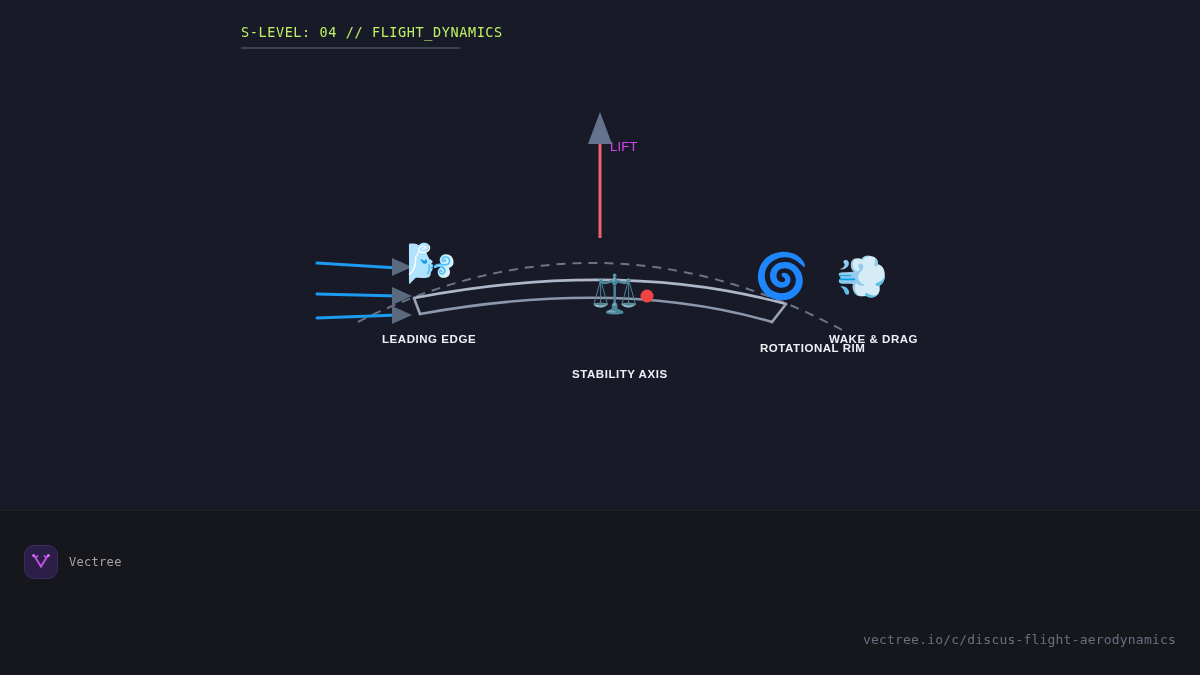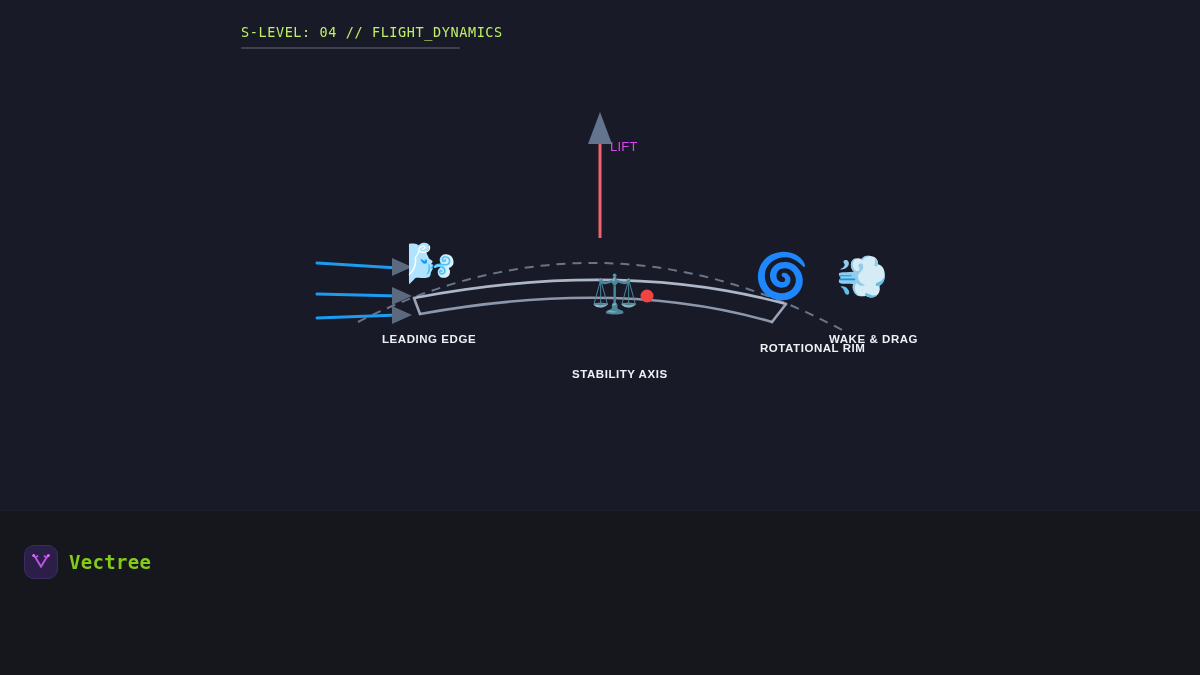--- a/index.html
+++ b/index.html
@@ -97,23 +97,23 @@
     height: 34px;
     border-radius: 10px;
     background: #2b1f47;
     border: 1px solid #3d2c63;
     display: flex;
     align-items: center;
     justify-content: center;
   }
   #brand-name {
     font-family: "DejaVu Sans Mono", monospace;
-    font-size: 19px;
-    font-weight: bold;
-    color: #84cc16;
+    font-size: 12px;
+    font-weight: normal;
+    color: #a3a3a3;
     letter-spacing: 0.3px;
   }
 
   #headline {
     position: absolute;
     left: 22px;
     top: 74px;
     font-family: "DejaVu Sans Mono", monospace;
     font-size: 30px;
     font-weight: bold;
@@ -203,13 +203,14 @@
         <path d="M4.4 5.6 L2.7 3.4 M4.4 5.6 L6.6 4.0" fill="none" stroke="#c152e8" stroke-width="1.6" stroke-linecap="round"></path>
         <path d="M15.6 5.6 L17.3 3.4 M15.6 5.6 L13.4 4.0" fill="none" stroke="#c152e8" stroke-width="1.6" stroke-linecap="round"></path>
         <circle cx="2.7" cy="3.4" r="1.5" fill="#d96ef5"></circle>
         <circle cx="17.3" cy="3.4" r="1.5" fill="#d96ef5"></circle>
       </svg>
     </div>
     <div id="brand-name">Vectree</div>
   </div>
 
 
+  <div id="source-url">vectree.io/c/discus-flight-aerodynamics</div>
 </div>
 
 </body></html>

